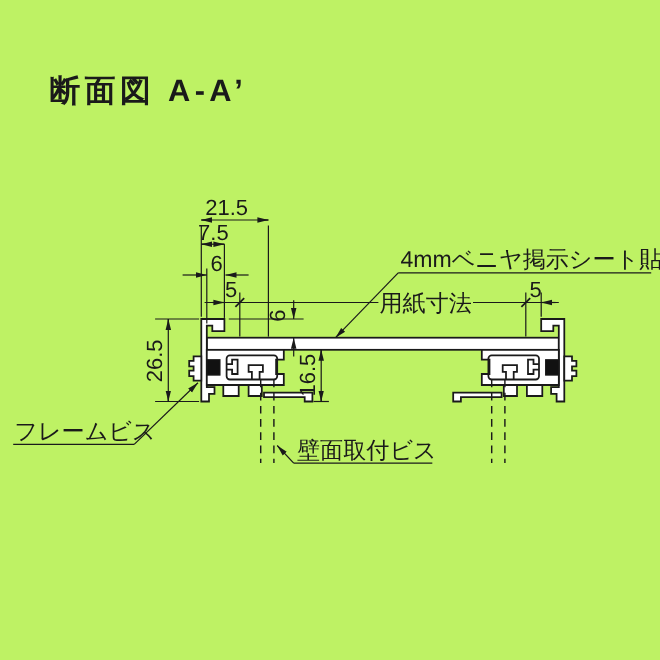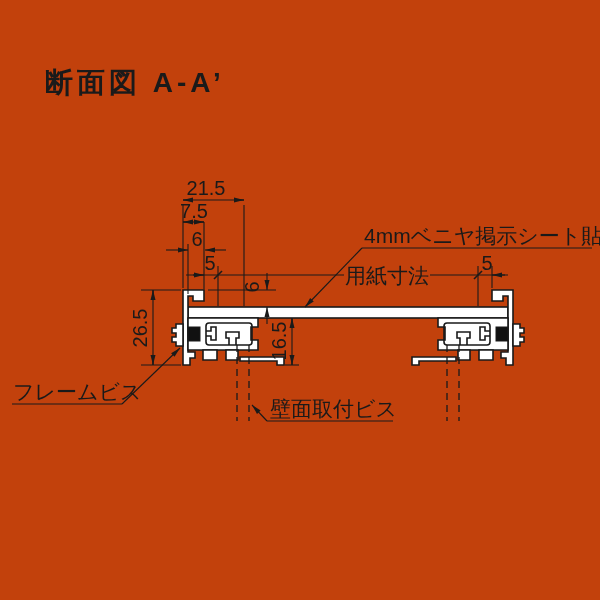--- a/index.html
+++ b/index.html
@@ -1,16 +1,16 @@
 <!DOCTYPE html>
 <html><head>
 <meta charset="utf-8">
 <style>
   html,body{margin:0;padding:0;background:#ffffff;}
-  .stage{position:relative;width:600px;height:600px;background:#c2410c;overflow:hidden;
+  .stage{position:relative;width:600px;height:600px;background:#bef264;overflow:hidden;
          font-family:"Liberation Sans","DejaVu Sans",sans-serif;}
   svg{display:block;}
   text{fill:#1a1a1a;font-family:"Liberation Sans","DejaVu Sans",sans-serif;}
   .dimtxt{font-size:20px;}
   .lbltxt{font-size:21px;}
   .title{font-size:28px;font-weight:bold;letter-spacing:4px;}
   .thick{stroke:#1a1a1a;stroke-width:1.6;fill:#ffffff;}
   .thickline{stroke:#1a1a1a;stroke-width:1.6;fill:none;}
   .thin{stroke:#1a1a1a;stroke-width:1.1;fill:none;}
   .dash{stroke:#1a1a1a;stroke-width:1.3;fill:none;stroke-dasharray:7 5;}

